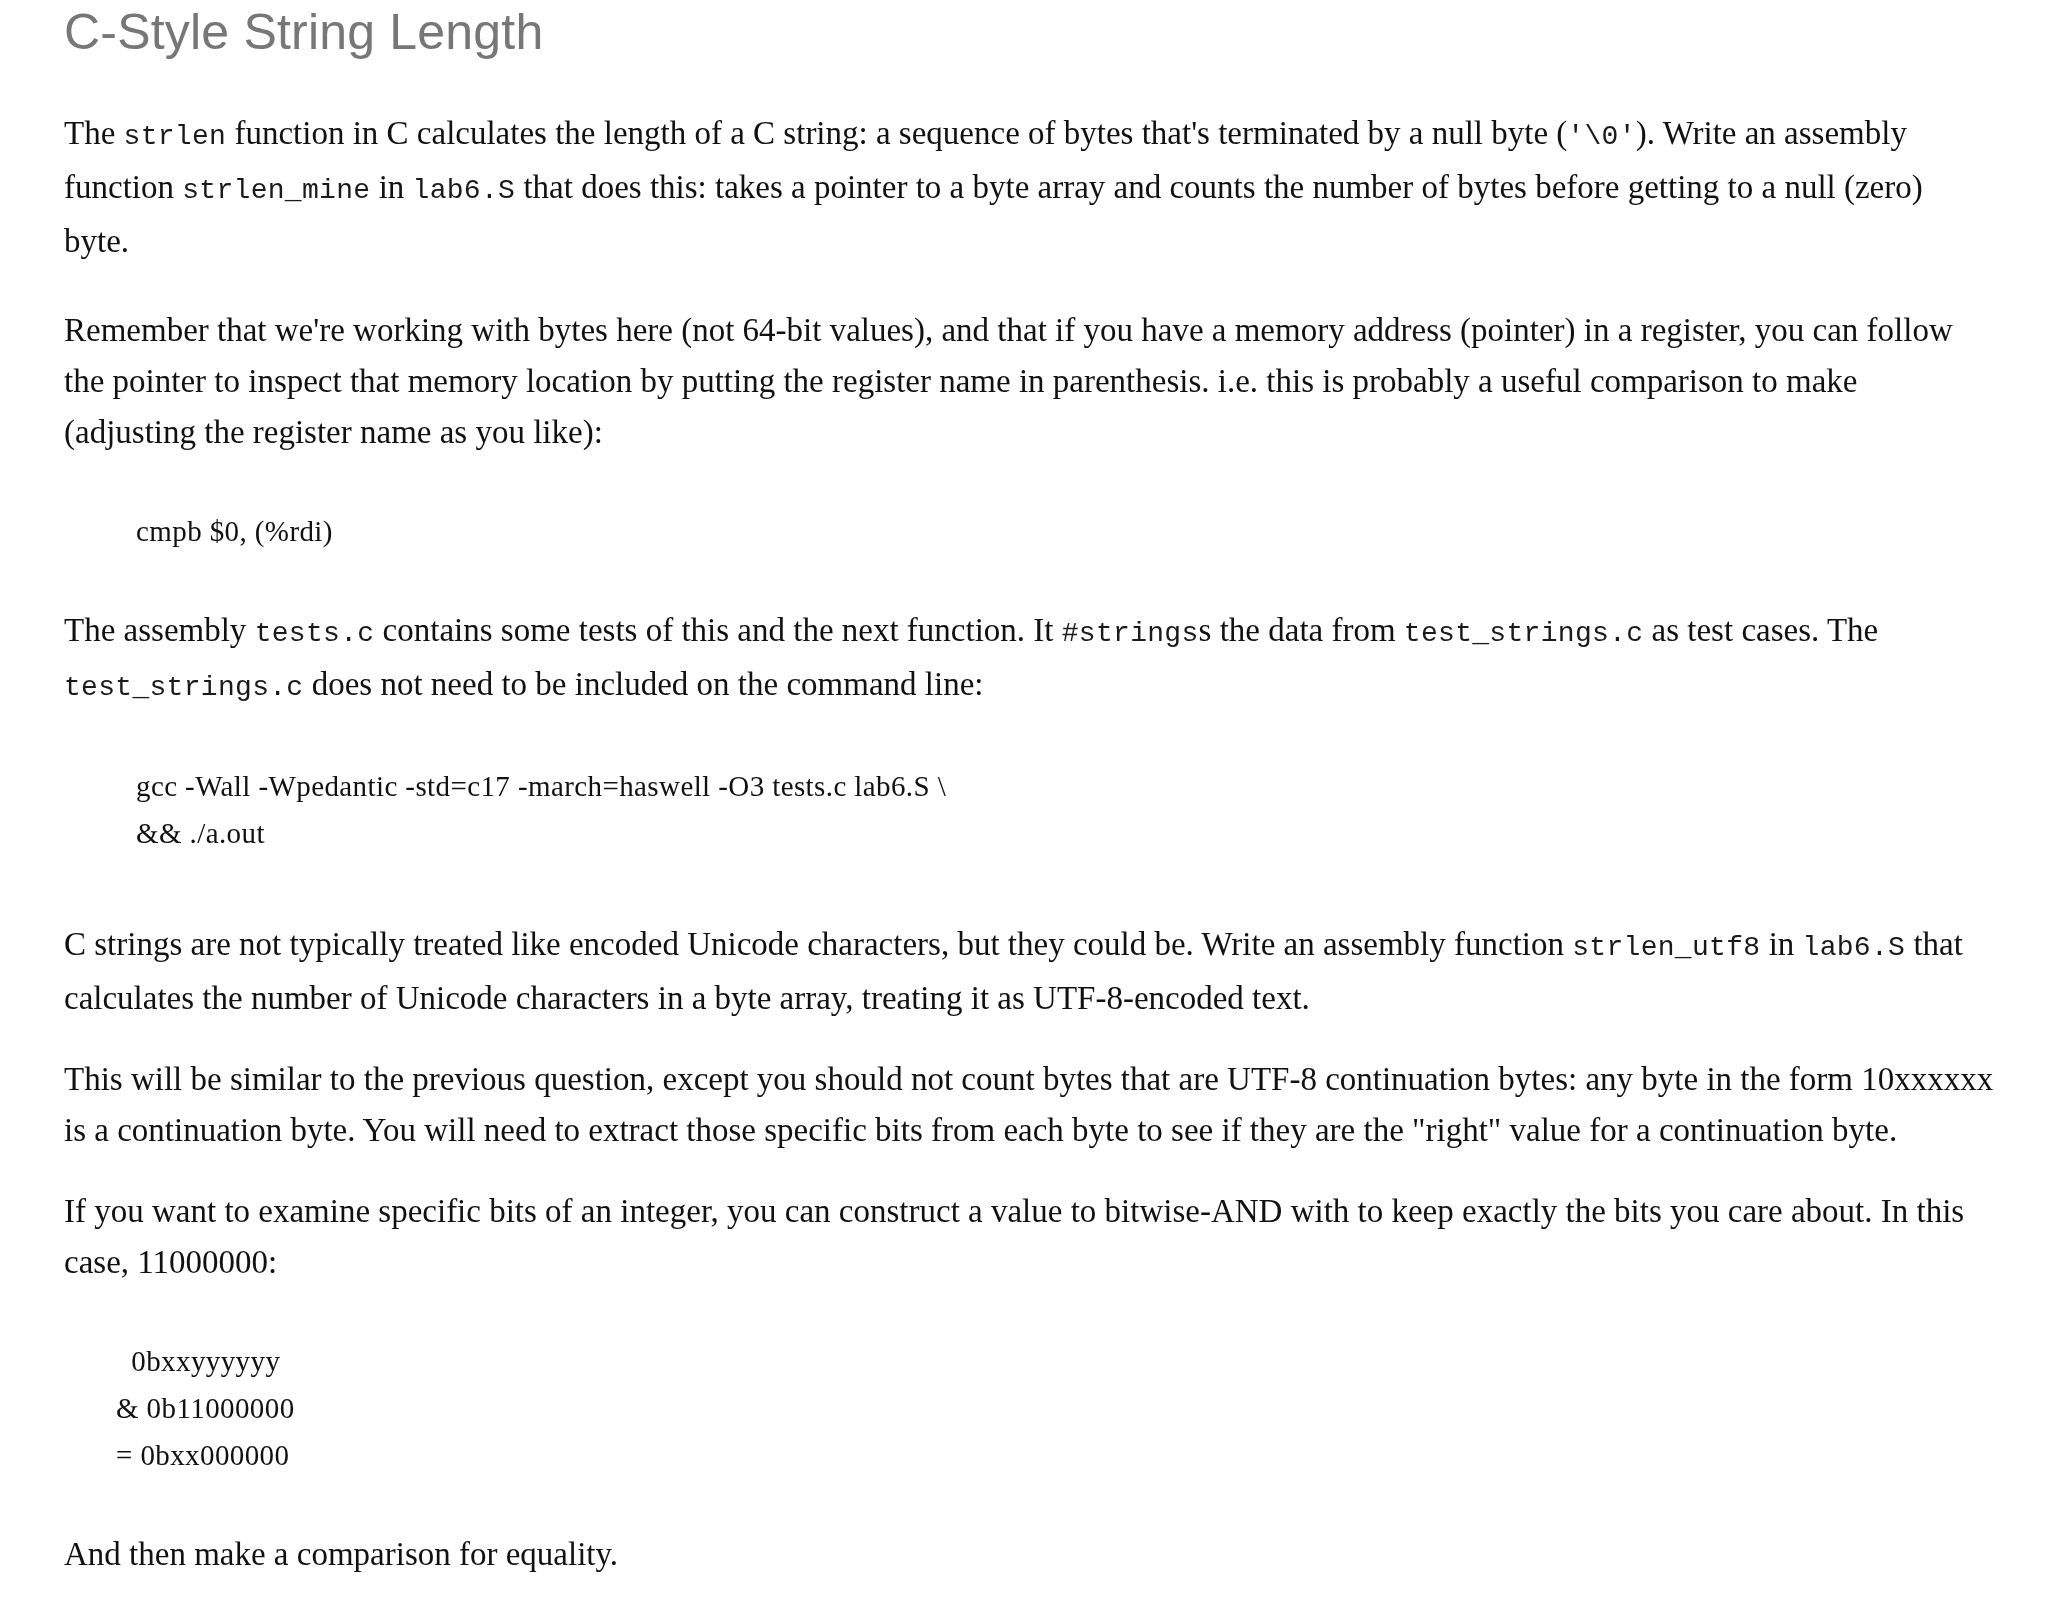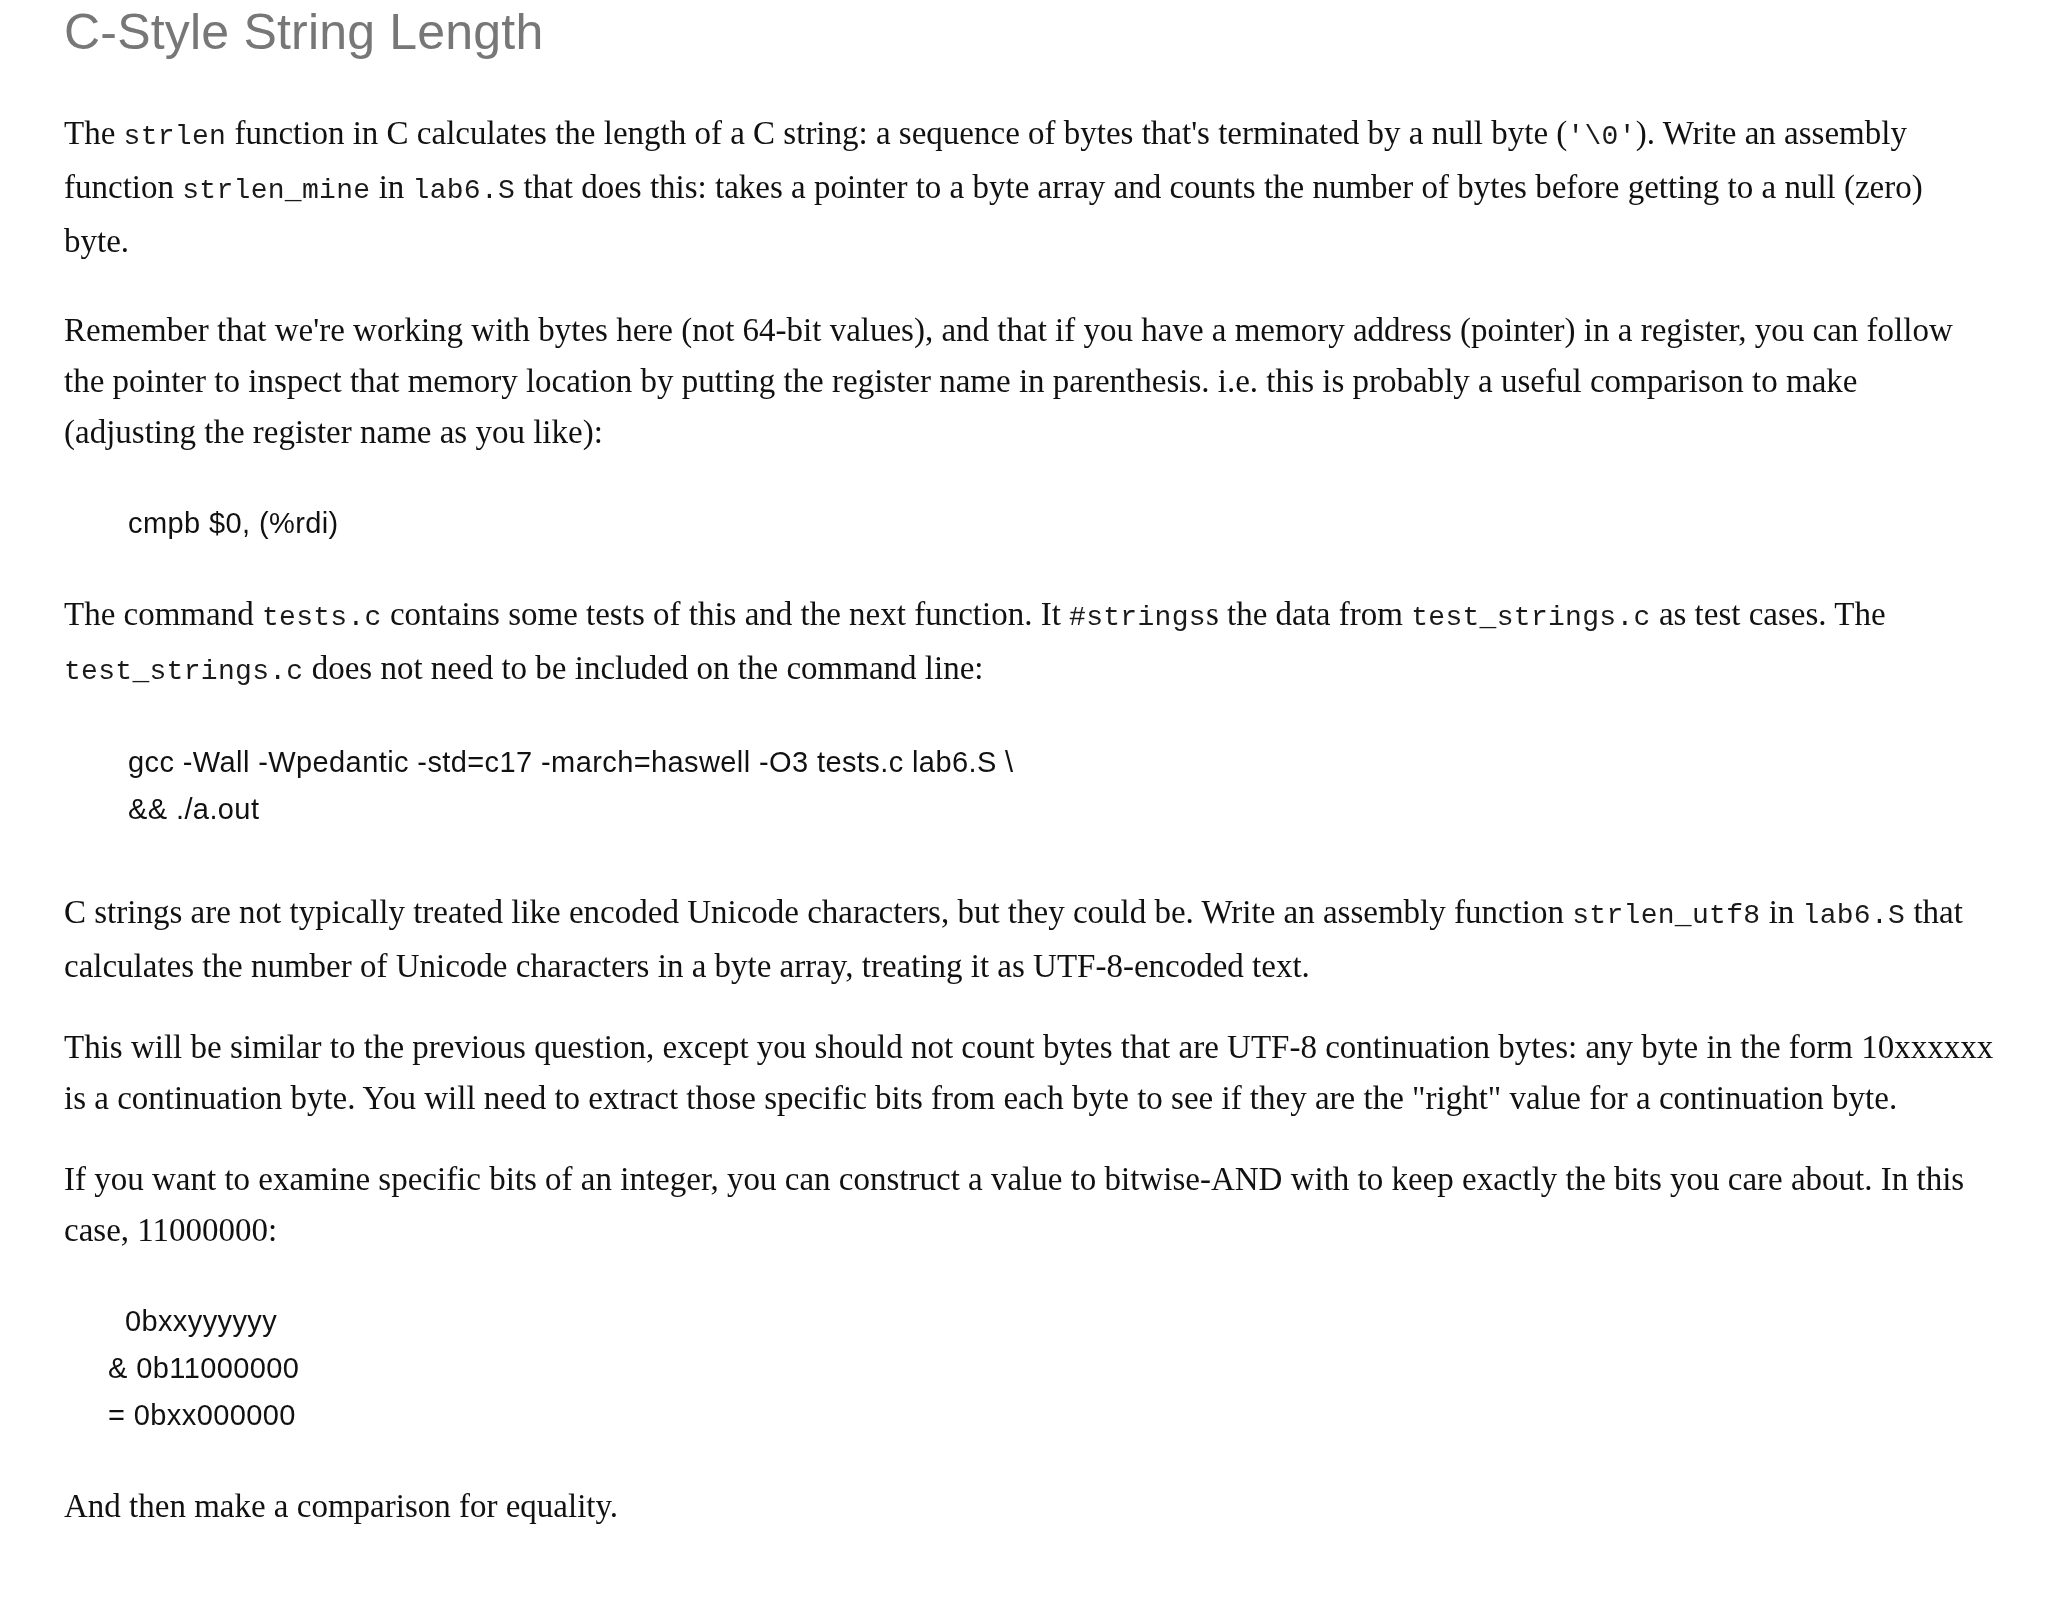--- a/index.html
+++ b/index.html
@@ -49,24 +49,24 @@
     letter-spacing: 0.3px;
     margin-top: 23px;
   }
   p.body-text code {
     font-size: 28px;
     white-space: pre;
   }
   b, strong { font-weight: 400; }
 
   pre.code-block {
-    font-family: Liberation Sans, sans-serif;
+    font-family: Liberation Serif, serif;
     font-size: 29px;
     line-height: 47px;
-    margin: 8px;
+    margin: 16px;
     padding: 0 0 0 56px;
     color: #111111;
     white-space: pre;
     letter-spacing: 0.4px;
   }
   pre.code-block.tight-indent {
     padding-left: 36px;
   }
   .block-gap-top { height: 34px; }
   .block-gap-bottom { height: 34px; }
@@ -88,21 +88,21 @@
   <div class="para-gap-1"></div>
 
   <p class="body-text"><span>Remember that we're working with bytes here (not 64-bit values), and that if you have a memory address (pointer) in a register, you can follow the pointer to inspect that memory location by putting the register name in parenthesis. i.e. this is probably a useful comparison to make (adjusting the register name as you like):</span></p>
 
   <div class="block-gap-top"></div>
 
   <pre class="code-block">cmpb $0, (%rdi)</pre>
 
   <div class="block-gap-bottom"></div>
 
-  <p class="body-text"><span>The command </span><code>tests.c</code><span> contains some tests of this and the next function. It </span><code>#strings</code><span>s the data from </span><code>test_strings.c</code><span> as test cases. The </span><code>test_strings.c</code><span> does not need to be included on the command line:</span></p>
+  <p class="body-text"><span>The assembly </span><code>tests.c</code><span> contains some tests of this and the next function. It </span><code>#strings</code><span>s the data from </span><code>test_strings.c</code><span> as test cases. The </span><code>test_strings.c</code><span> does not need to be included on the command line:</span></p>
 
   <div class="block-gap-top"></div>
 
   <pre class="code-block">gcc -Wall -Wpedantic -std=c17 -march=haswell -O3 tests.c lab6.S \
 &amp;&amp; ./a.out</pre>
 
 
   <div class="heading-gap"></div>
 
   <p class="body-text"><span>C strings are not typically treated like encoded Unicode characters, but they could be. Write an assembly function </span><code>strlen_utf8</code><span> in </span><code>lab6.S</code><span> that calculates the number of Unicode characters in a byte array, treating it as UTF-8-encoded text.</span></p>

